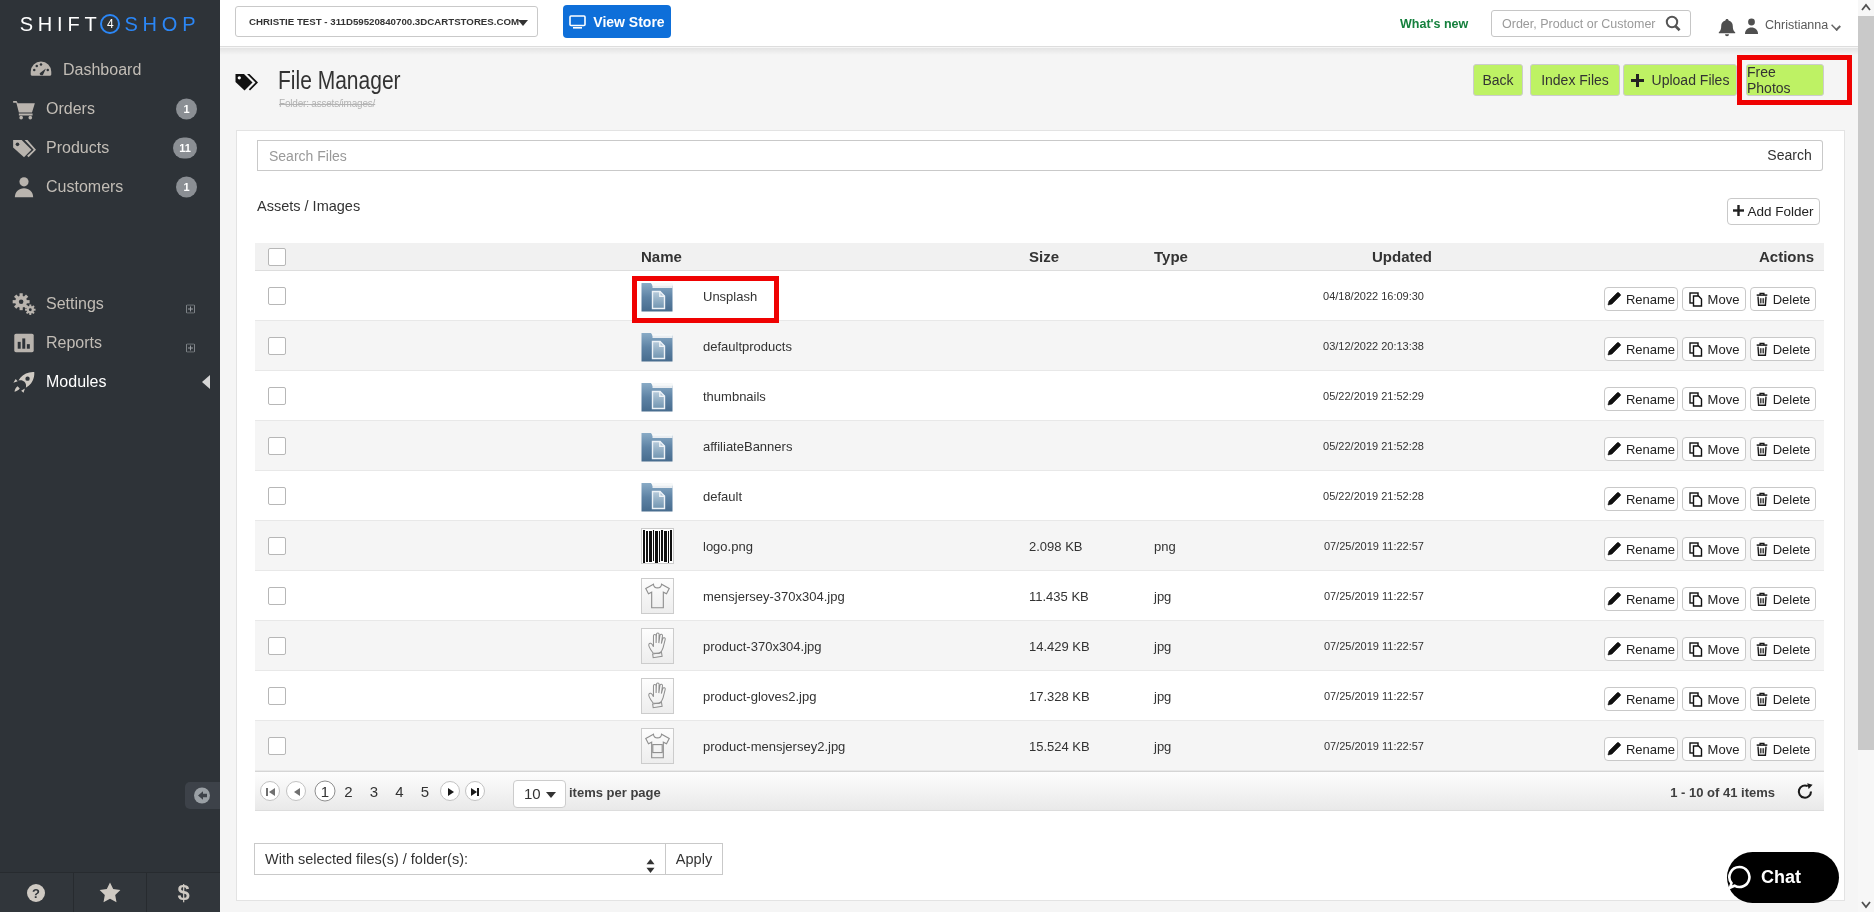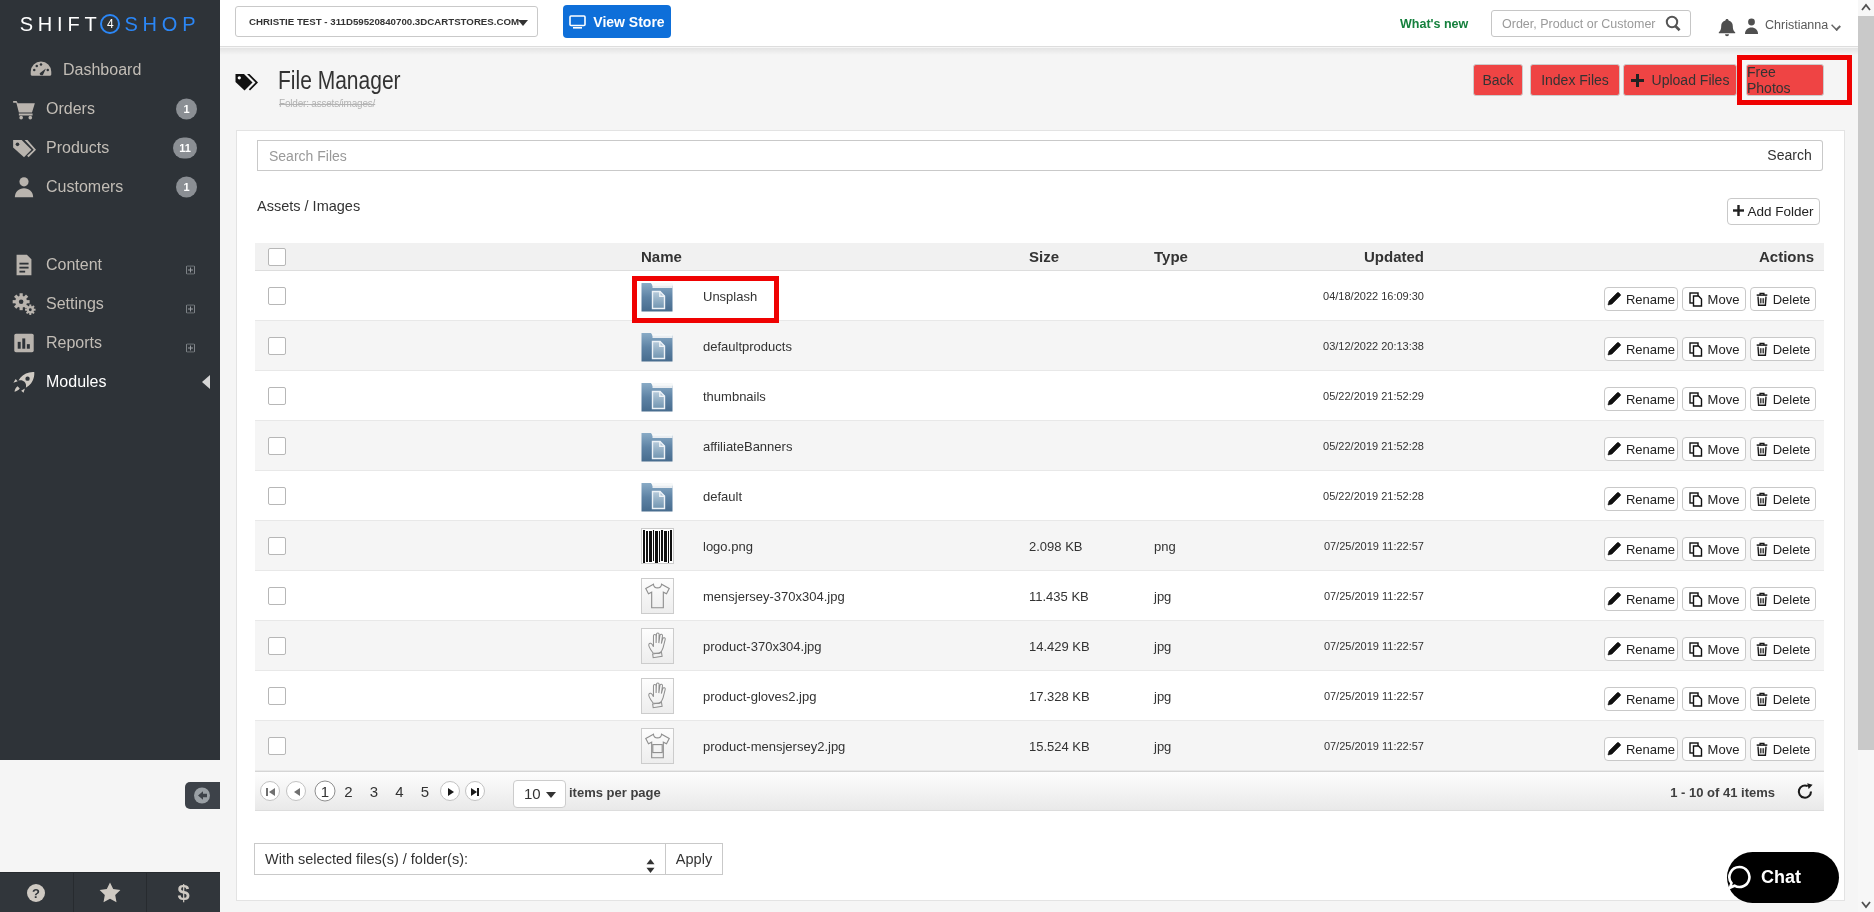--- a/index.html
+++ b/index.html
@@ -1,19 +1,19 @@
 <!DOCTYPE html>
 <html><head><meta charset="utf-8">
 <style>
 * { margin:0; padding:0; box-sizing:border-box; }
 html,body { width:1874px; height:912px; overflow:hidden; }
 body { font-family:"Liberation Sans", sans-serif; position:relative; background:#f5f5f5; }
 .abs { position:absolute; }
 
-#sidebar { left:0; top:0; width:220px; height:760px; background:#2e3338; }
+#sidebar { left:0; top:0; width:220px; height:912px; background:#2e3338; }
 #logo { left:0; top:0; width:220px; height:48px; display:flex; align-items:center; justify-content:center; }
 #logo .lw { color:#fff; font-size:20px; letter-spacing:4.8px; font-weight:400; }
 #logo .lb { color:#2b87f7; font-size:20px; letter-spacing:4.8px; font-weight:400; }
 #logo .l4 { display:inline-block; width:20px; height:20px; border:2px solid #2b87f7; border-radius:50%; color:#fff; font-size:12px; line-height:16px; text-align:center; letter-spacing:0; margin:0 4px 0 -1px; vertical-align:-4px; font-weight:400;}
 .nav-item { left:0; width:220px; height:39px; }
 .nav-item .nlab { position:absolute; left:46px; top:50%; transform:translateY(-50%); font-size:16px; color:#c2bdb6; }
 .nav-item .nico { position:absolute; left:12px; top:50%; transform:translateY(-50%); width:24px; height:23px; }
 .nav-item .nico svg { width:24px; height:23px; }
 .badge { position:absolute; right:23px; top:50%; transform:translateY(-50%); min-width:21px; height:21px; border-radius:11px; background:#8b8f94; color:#fff; font-size:11px; font-weight:700; line-height:21px; text-align:center; padding:0 6px; }
 .plussq { position:absolute; left:186px; top:50%; transform:translateY(-50%); width:9px; height:9px; }
@@ -28,21 +28,21 @@
 #storesel { left:235px; top:6px; width:303px; height:31px; border:1px solid #c9c9c9; border-radius:3px; background:#fff; font-size:9.7px; letter-spacing:0px; font-weight:700; color:#333; line-height:29px; padding-left:13px; white-space:nowrap; overflow:hidden; }
 #storesel .car { position:absolute; right:9px; top:13px; width:0; height:0; border-left:5px solid transparent; border-right:5px solid transparent; border-top:6px solid #333; }
 #viewstore { left:563px; top:5px; width:108px; height:33px; background:#0e6fd9; border-radius:4px; color:#fff; font-size:14px; font-weight:700; display:flex; align-items:center; justify-content:center; gap:7px; }
 #whatsnew { left:1400px; top:17px; font-size:12.5px; color:#15803d; font-weight:700; }
 #topsearch { left:1491px; top:10px; width:200px; height:27px; border:1px solid #c6c6c6; border-radius:3px; background:#fff; }
 #topsearch .ph { position:absolute; left:10px; top:6px; font-size:12.5px; color:#9a9a9a; }
 #uname { left:1765px; top:18px; font-size:12.5px; color:#5a5a5a; }
 
 #ptitle { left:278px; top:66px; font-size:25px; color:#333; transform:scaleX(0.84); transform-origin:left top; white-space:nowrap; }
 #psub { left:279px; top:98px; font-size:10px; letter-spacing:-0.2px; color:#b3b3b3; text-decoration:line-through; }
-.hbtn { top:64px; height:32px; border:1px solid #ccc; border-radius:3px; background:#ef4444; color:#333; font-size:14px; display:flex; align-items:center; justify-content:center; }
+.hbtn { top:64px; height:32px; border:1px solid #ccc; border-radius:3px; background:#bef264; color:#333; font-size:14px; display:flex; align-items:center; justify-content:center; }
 
 #card { left:236px; top:130px; width:1609px; height:771px; background:#fff; border:1px solid #e3e3e3; }
 #sfiles { left:257px; top:140px; width:1501px; height:31px; border:1px solid #c9c9c9; background:#fff; }
 #sfiles .ph { position:absolute; left:11px; top:7px; font-size:14px; color:#999; }
 #sbtn { left:1757px; top:140px; width:66px; height:31px; border:1px solid #c9c9c9; border-left:none; background:#fff; font-size:14px; color:#333; text-align:center; line-height:29px; border-radius:0 3px 3px 0; }
 #bcrumb { left:257px; top:198px; font-size:14.5px; color:#333; }
 #addfolder { left:1727px; top:198px; width:93px; height:27px; border:1px solid #c9c9c9; border-radius:4px; background:#fff; font-size:13.5px; color:#222; text-align:center; line-height:25px; }
 
 #thead { left:255px; top:243px; width:1569px; height:28px; background:#f1f1f1; border-bottom:1px solid #ddd; font-weight:700; font-size:15px; color:#333; }
 .trow { left:255px; width:1569px; height:50px; border-bottom:1px solid #e8e8e8; }
@@ -109,34 +109,20 @@
 <span class="nlab" style="color:#c2bdb6">Products</span>
 <span class="badge">11</span>
 </div>
 <div class="nav-item abs" style="top:167px;">
 <span class="nico"><svg width="21" height="20" viewBox="0 0 21 20">
           <circle cx="10.5" cy="5.5" r="4" fill="#b9b4ae"></circle>
           <path d="M2.5 19 c0-5 3.5-8 8-8 s8 3 8 8 Z" fill="#b9b4ae"></path>
         </svg></span>
 <span class="nlab" style="color:#c2bdb6">Customers</span>
 <span class="badge">1</span>
-</div>
-<div class="nav-item abs" style="top:245px;">
-<span class="nico"><svg width="21" height="20" viewBox="0 0 21 20">
-          <path d="M4 1 h9 l4 4 v14 h-13 z" fill="#b9b4ae"></path>
-          <rect x="6.5" y="8" width="8" height="1.6" fill="#2e3338"></rect>
-          <rect x="6.5" y="11.5" width="8" height="1.6" fill="#2e3338"></rect>
-          <rect x="6.5" y="15" width="5" height="1.6" fill="#2e3338"></rect>
-        </svg></span>
-<span class="nlab" style="color:#c2bdb6">Content</span>
-<span class="plussq"><svg width="11" height="11" viewBox="0 0 11 11">
-          <rect x="0.5" y="0.5" width="10" height="10" rx="1" fill="none" stroke="#9b9fa3"></rect>
-          <rect x="2.5" y="4.9" width="6" height="1.2" fill="#9b9fa3"></rect>
-          <rect x="4.9" y="2.5" width="1.2" height="6" fill="#9b9fa3"></rect>
-        </svg></span>
 </div>
 <div class="nav-item abs" style="top:284px;">
 <span class="nico"><svg width="21" height="20" viewBox="0 0 21 20">
           <g transform="translate(8,8) scale(1)">
             <circle cx="0" cy="0" r="5.2" fill="#b9b4ae"></circle>
             <circle cx="0" cy="0" r="2" fill="#2e3338"></circle>
             <rect x="-1.4" y="-7.4" width="2.8" height="3.4" fill="#b9b4ae" transform="rotate(0)"></rect>
             <rect x="-1.4" y="-7.4" width="2.8" height="3.4" fill="#b9b4ae" transform="rotate(45)"></rect>
             <rect x="-1.4" y="-7.4" width="2.8" height="3.4" fill="#b9b4ae" transform="rotate(90)"></rect>
             <rect x="-1.4" y="-7.4" width="2.8" height="3.4" fill="#b9b4ae" transform="rotate(135)"></rect>
@@ -262,21 +248,21 @@
 <div id="bcrumb" class="abs">Assets / Images</div>
 <div id="addfolder" class="abs"><svg width="11" height="11" viewBox="0 0 11 11">
       <rect x="4.3" y="0" width="2.4" height="11" fill="#222"></rect>
       <rect x="0" y="4.3" width="11" height="2.4" fill="#222"></rect>
     </svg> Add Folder</div>
 <div id="thead" class="abs">
 <span class="cbx" style="top:5px;"></span>
 <span style="position:absolute;left:386px;top:5px;">Name</span>
 <span style="position:absolute;left:774px;top:5px;">Size</span>
 <span style="position:absolute;left:899px;top:5px;">Type</span>
-<span style="position:absolute;right:400px;top:5px;">Updated</span>
+<span style="position:absolute;right:392px;top:5px;">Updated</span>
 <span style="position:absolute;right:10px;top:5px;">Actions</span>
 </div>
 <div class="trow abs" style="top:271px;">
 <span class="cbx" style="top:16px;"></span>
 <span class="ricon"><svg width="32" height="32" viewBox="0 0 32 32">
         <defs>
           <linearGradient id="fg" x1="0" y1="0" x2="0" y2="1">
             <stop offset="0" stop-color="#89abc6"></stop>
             <stop offset="0.5" stop-color="#5e83a5"></stop>
             <stop offset="1" stop-color="#476c8e"></stop>

